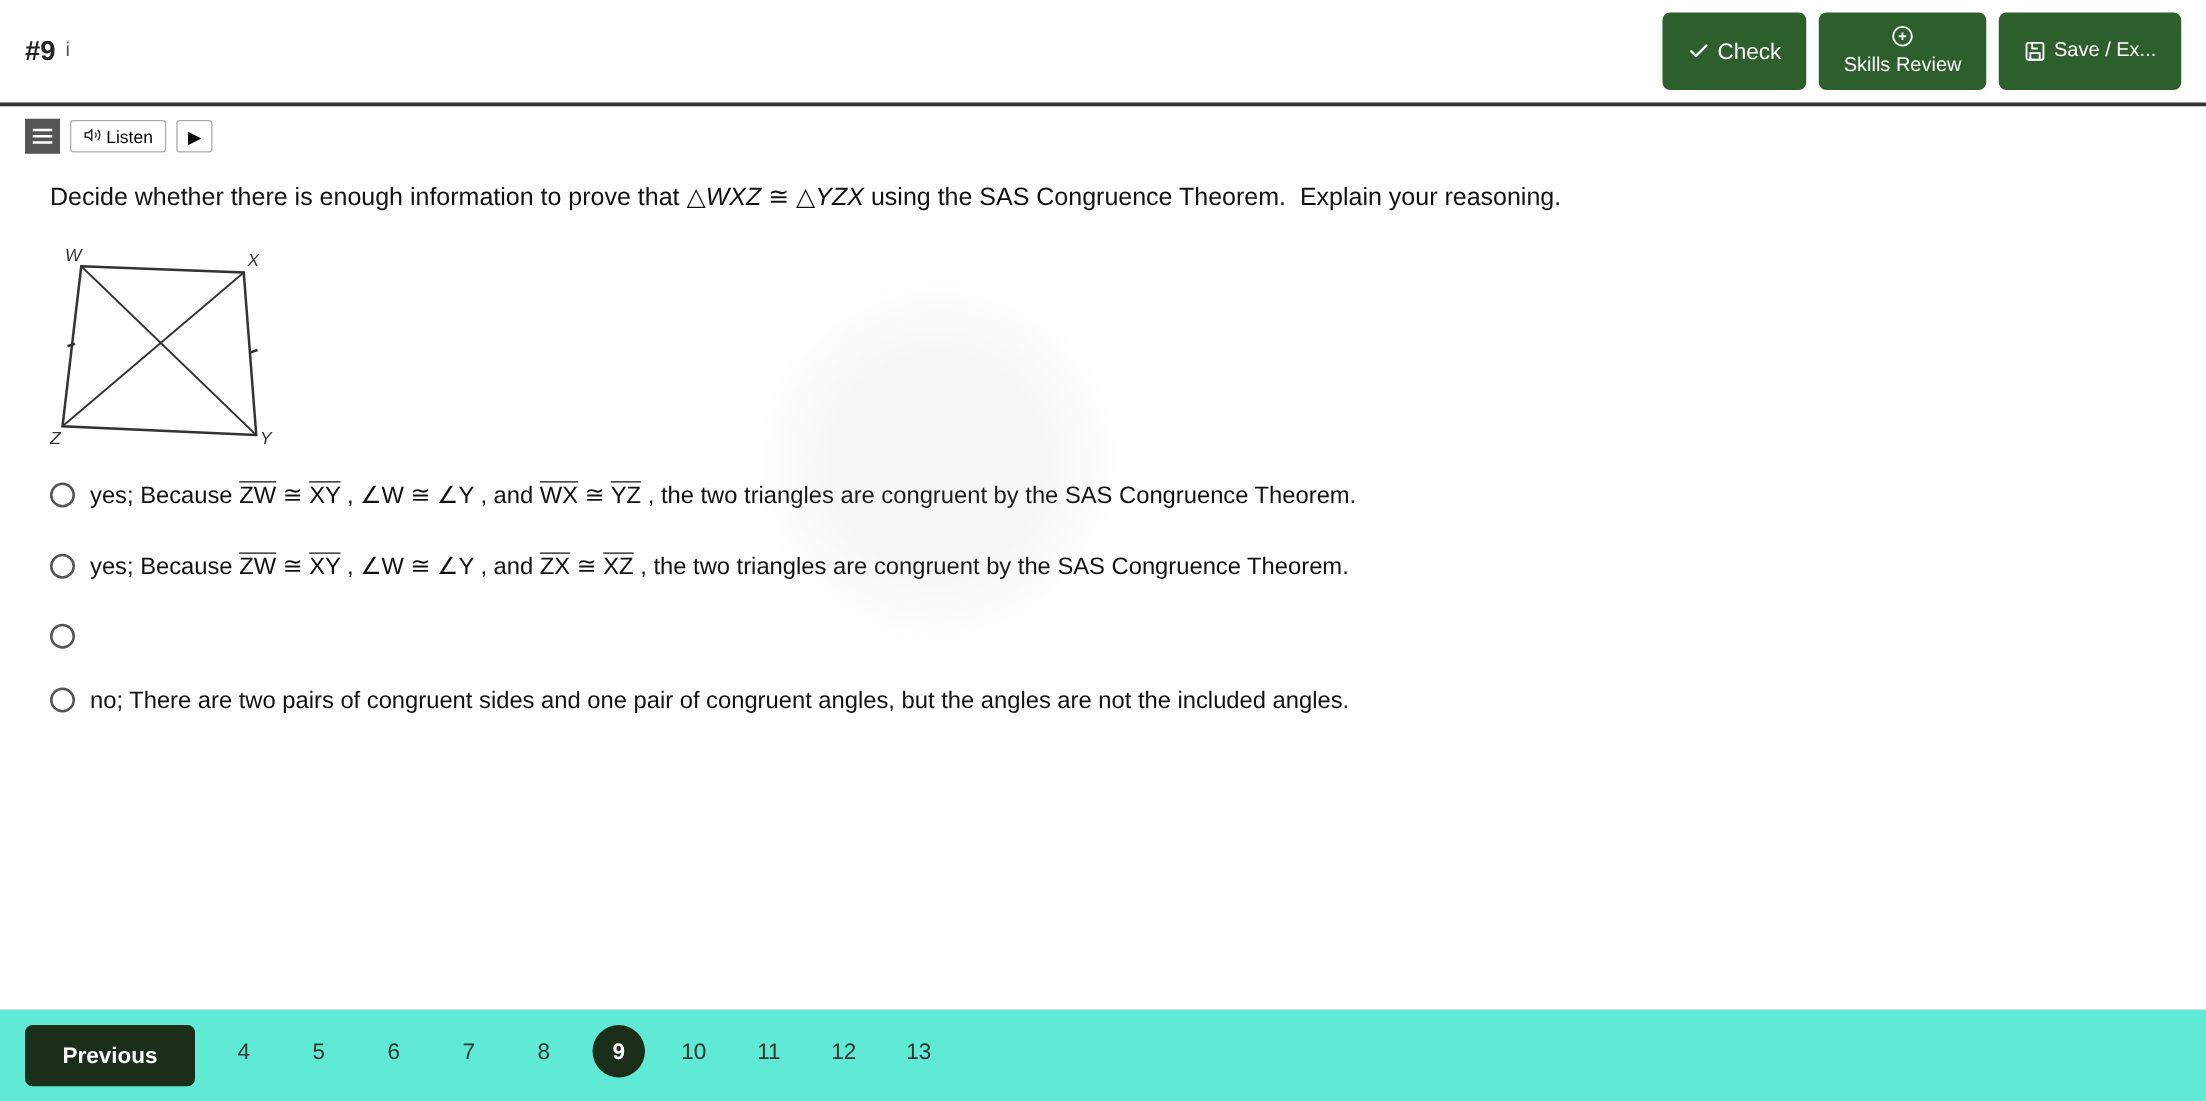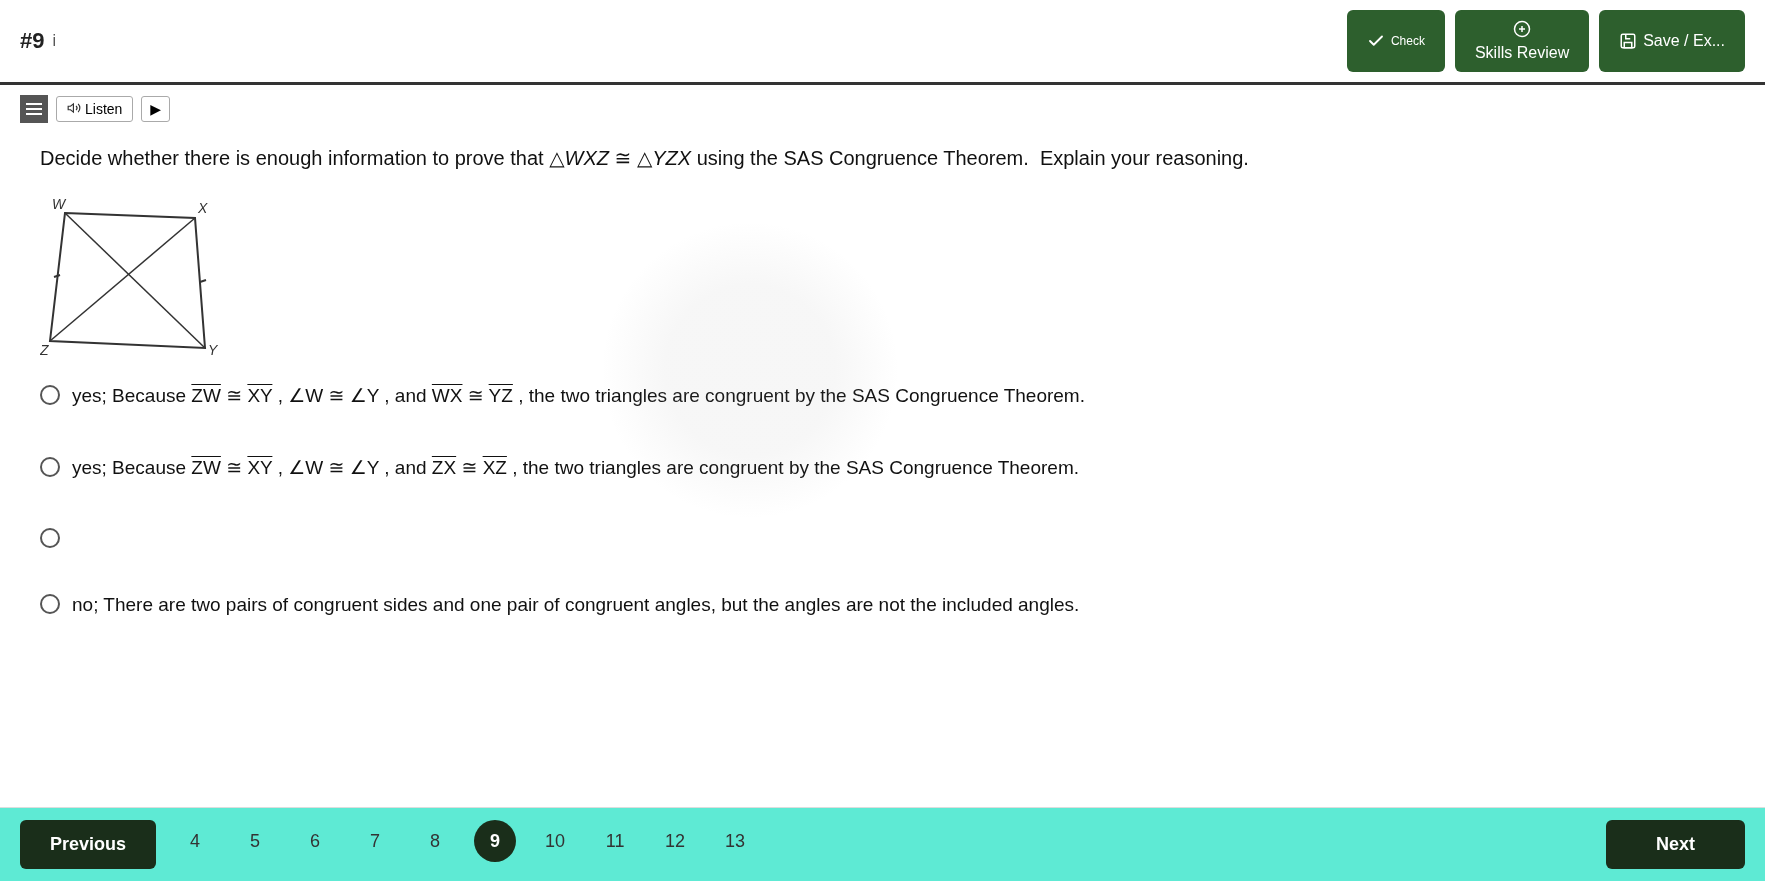--- a/index.html
+++ b/index.html
@@ -29,21 +29,21 @@
     .top-actions {
       display: flex;
       gap: 10px;
     }
     .btn-check {
       background: #2d5f2d;
       color: #fff;
       border: none;
       padding: 10px 20px;
       border-radius: 6px;
-      font-size: 12px;
+      font-size: 18px;
       cursor: pointer;
       display: flex;
       align-items: center;
       gap: 6px;
     }
     .btn-skills {
       background: #2d5f2d;
       color: #fff;
       border: none;
       padding: 10px 20px;
@@ -121,21 +121,21 @@
 
     
     .figure-area {
       margin-bottom: 30px;
     }
 
     
     .choices {
       display: flex;
       flex-direction: column;
-      gap: 43px;
+      gap: 28px;
       margin-top: 10px;
     }
     .choice-row {
       display: flex;
       align-items: flex-start;
       gap: 12px;
       font-size: 19px;
       color: #111;
       line-height: 1.5;
     }
@@ -335,14 +335,13 @@
   <button class="page-num">4</button>
   <button class="page-num">5</button>
   <button class="page-num">6</button>
   <button class="page-num">7</button>
   <button class="page-num">8</button>
   <button class="page-num active">9</button>
   <button class="page-num">10</button>
   <button class="page-num">11</button>
   <button class="page-num">12</button>
   <button class="page-num">13</button>
-  <button class="btn-next">Next</button>
 </div>
 
 </body></html>

